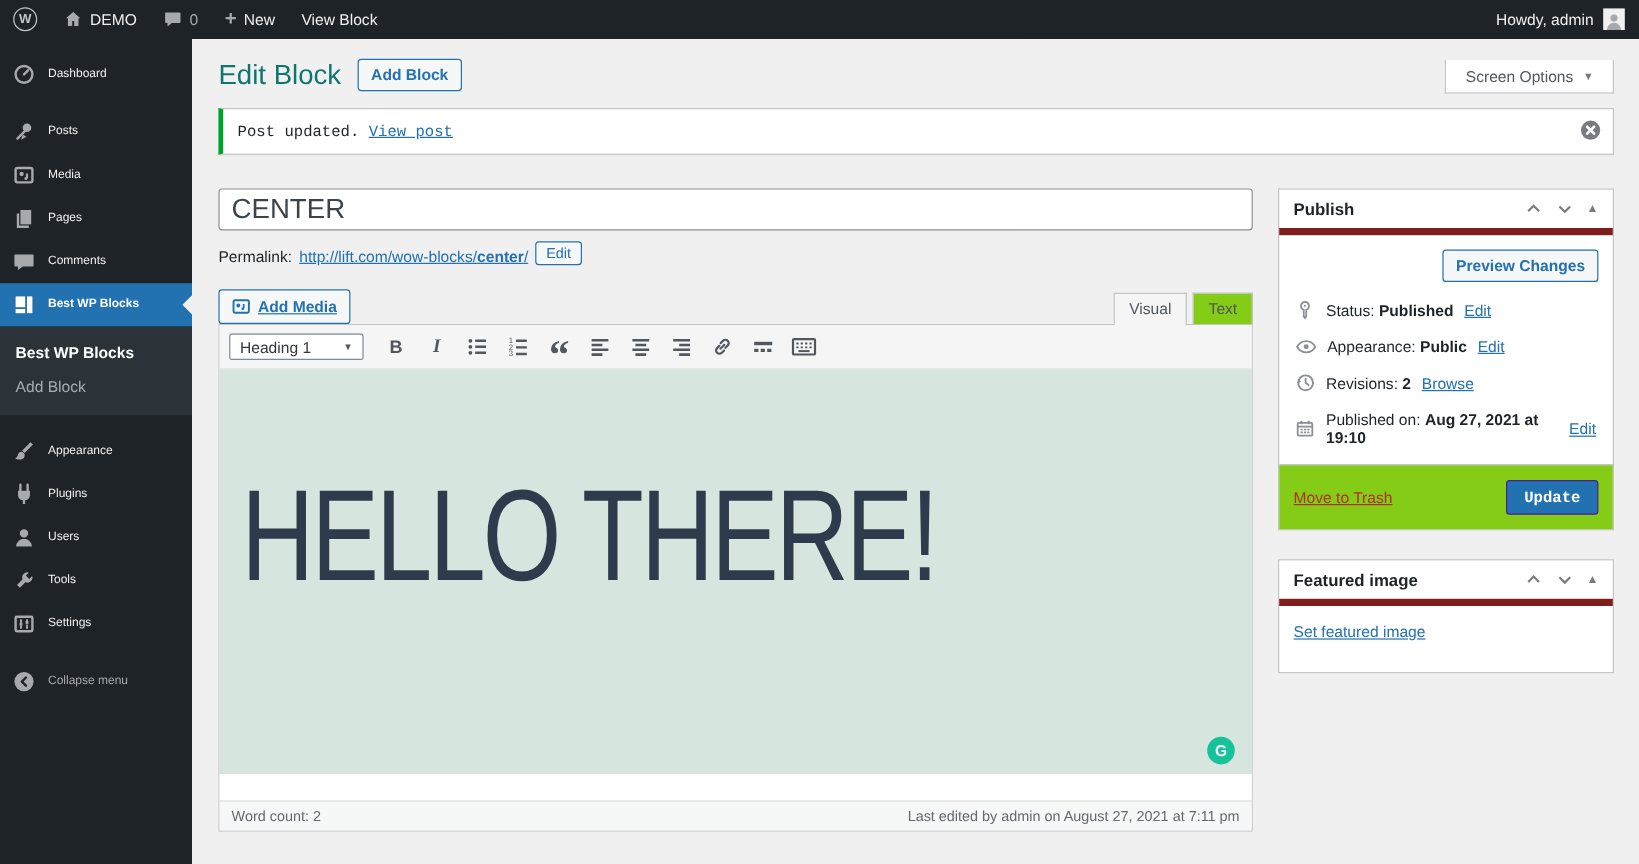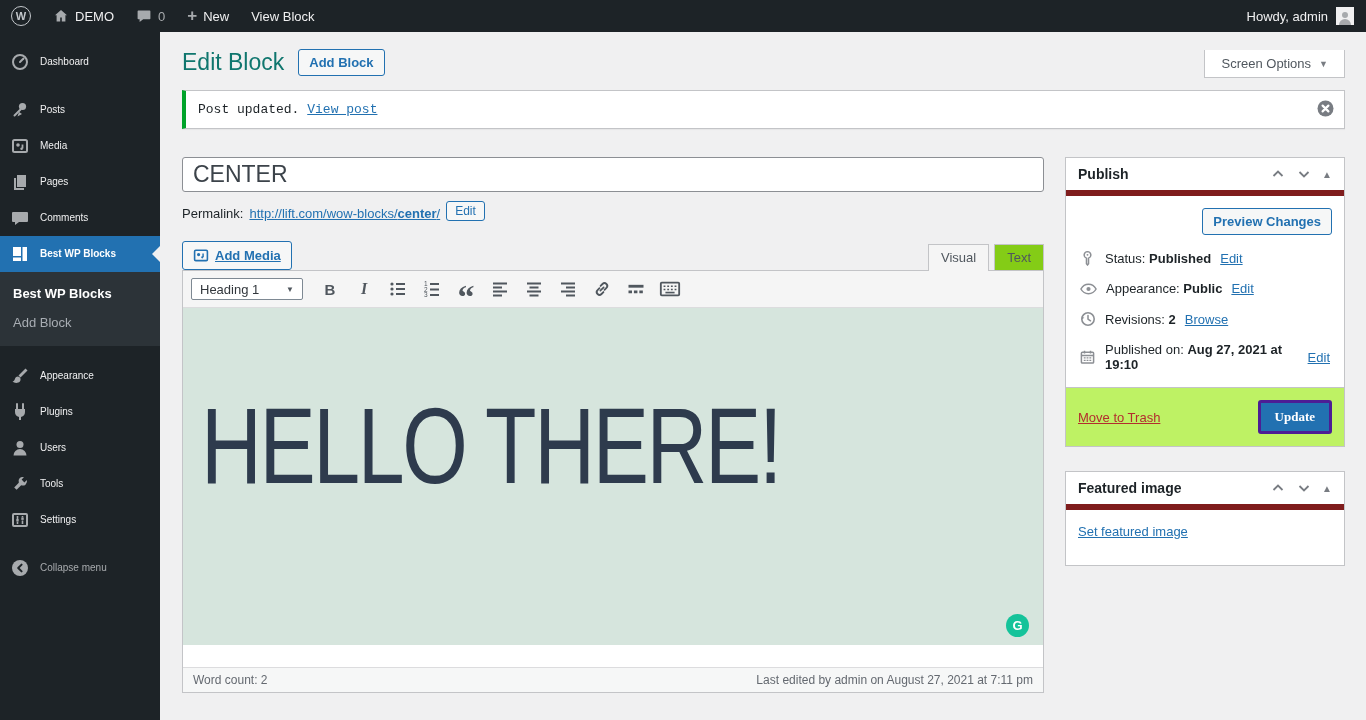--- a/index.html
+++ b/index.html
@@ -62,23 +62,23 @@
   .screen-options .so-caret { font-size:9px; color:#787c82; }
 
   .page-head { display:flex; align-items:center; gap:14px; height:32px; }
   .page-title { font-size:23px; font-weight:400; color:#0f766e; }
   .btn-secondary {
     background:#f6f7f7; border:1px solid #2271b1; color:#2271b1;
     border-radius:3px; padding:5px 10px; font-size:13px; font-weight:600; cursor:pointer;
     font-family:"Liberation Sans", sans-serif;
   }
   .btn-primary {
-    background:#2271b1; border:3px solid #4c1d95; color:#fff;
+    background:#2271b1; border:1px solid #4c1d95; color:#fff;
     border-radius:3px; padding:6px 14px; font-size:13px; font-weight:600; cursor:pointer;
-    font-family:Liberation Serif, serif;
+    font-family:Liberation Mono, monospace;
   }
 
   .notice {
     margin-top:12px; background:#fff; border:1px solid #c3c4c7; border-left:4px solid #00a32a;
     box-shadow:0 1px 1px rgba(0,0,0,.04); padding:11px 40px 11px 12px; position:relative;font-family:Liberation Mono, monospace;
   }
   .notice-dismiss { position:absolute; right:10px; top:9px; cursor:pointer; }
 
   .main-row { display:flex; gap:21px; margin-top:28px; align-items:flex-start; }
   .edit-col { flex:1; min-width:0; }
@@ -148,21 +148,21 @@
   }
   .postbox-title { font-size:14px; font-weight:700; color:#1d2327; }
   .handle-actions { display:flex; align-items:center; gap:10px; color:#787c82; }
   .handle-btn { cursor:pointer; display:flex; align-items:center; }
   .toggle-tri { font-size:10px; color:#787c82; }
   .postbox-body { padding:12px; }
   .preview-row { text-align:right; margin-bottom:4px; }
   .misc-row { display:flex; align-items:center; gap:9px; margin:15px 2px; color:#1d2327; }
   .misc-row .misc-ic { color:#8c8f94; flex:0 0 16px; }
   .publish-footer {
-    margin:14px -12px -12px; padding:12px; background:#bef264; border-top:1px solid #c3c4c7;
+    margin:14px -12px -12px; padding:12px; background:#84cc16; border-top:1px solid #c3c4c7;
     display:flex; align-items:center; justify-content:space-between;
   }
   .trash-link { color:#b32d2e; }
   .fi-body { padding:14px 12px 26px; }
 </style>
 </head>
 <body>
 
 <div class="adminbar">
   <div class="ab-item">

